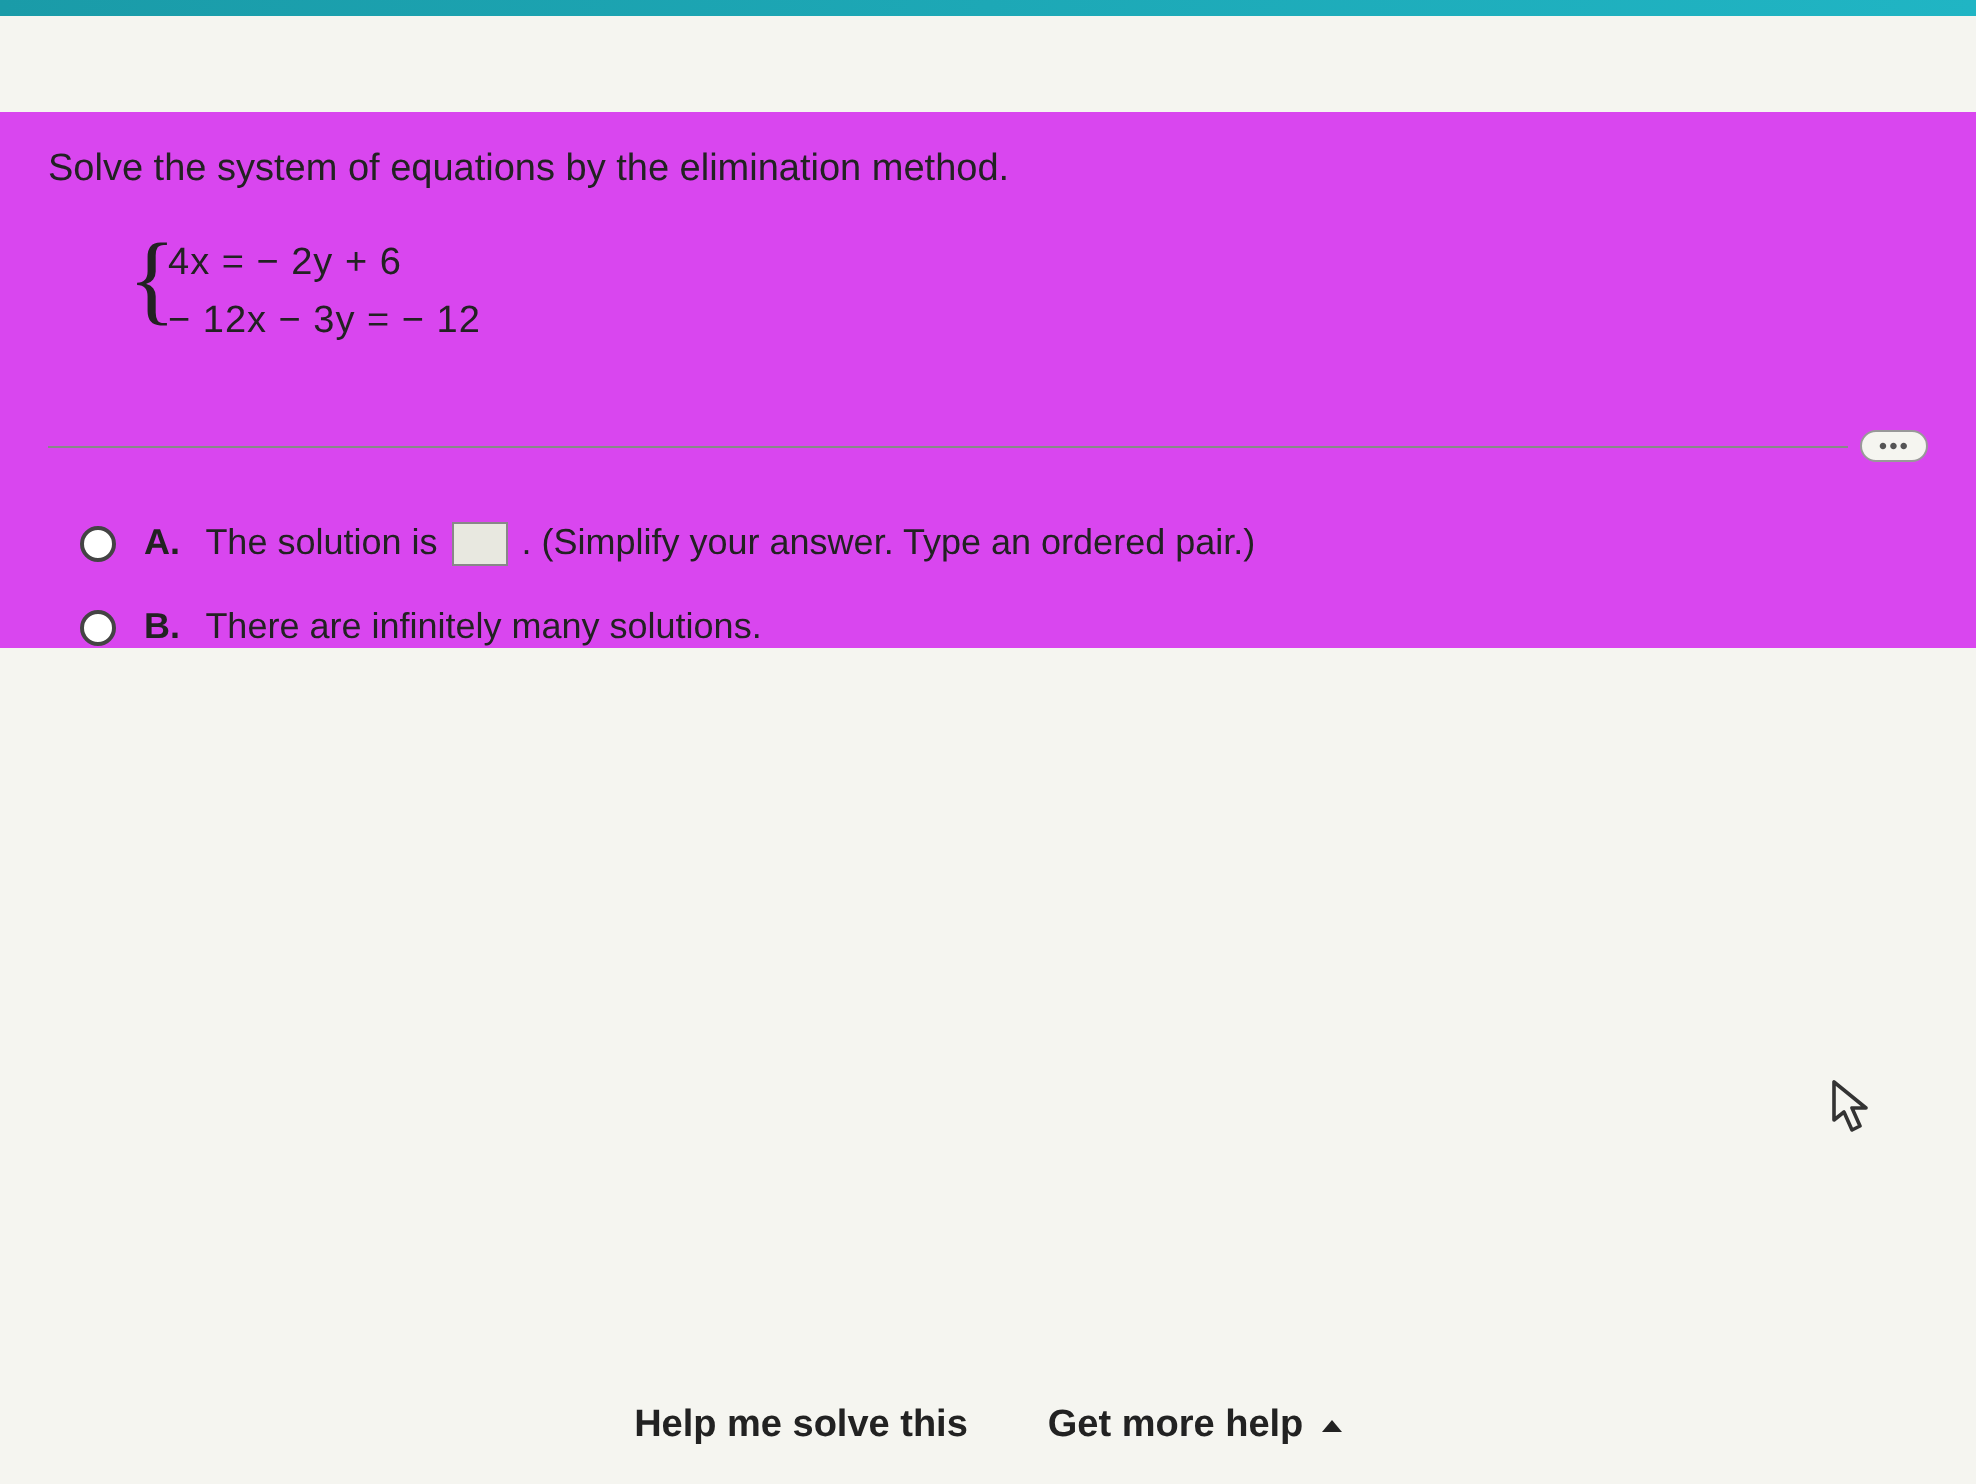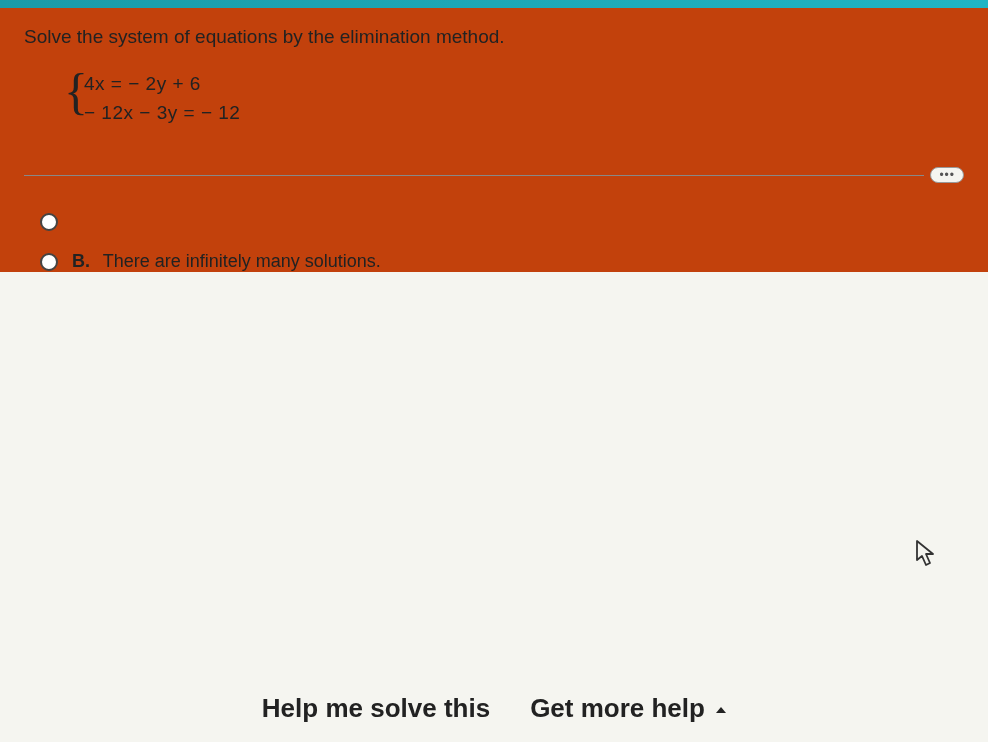--- a/index.html
+++ b/index.html
@@ -10,21 +10,22 @@
     height: 742px;
     overflow: hidden;
     position: relative;
   }
   .topbar {
     height: 8px;
     background: linear-gradient(to right, #1a9ba8, #20b5c4);
   }
   .content {
     padding: 18px 24px 0 24px;
-    background: #c2410c;
+    background: #d946ef;
+    margin-top: 48px;
   }
   .instruction {
     font-size: 19px;
     color: #222;
     margin-bottom: 22px;
   }
   .equations {
     margin-left: 40px;
     margin-bottom: 40px;
     position: relative;
@@ -120,21 +121,21 @@
   }
   .footer {
     position: absolute;
     bottom: 18px;
     left: 0;
     right: 0;
     padding: 0 24px;
     display: flex;
     gap: 40px;
     align-items: center;
-    font-size: 26px;
+    font-size: 19px;
     font-weight: bold;
     color: #222;
     justify-content: center;
   }
   .footer-link {
     cursor: pointer;
   }
   .caret-up {
     display: inline-block;
     width: 0; height: 0;
@@ -163,20 +164,26 @@
   <div class="divider-row">
     <div class="hr"></div>
     <div class="ellipsis-btn">•••</div>
   </div>
 
 
   <div class="choices">
 
     <div class="choice">
       <span class="radio"></span>
+      <span>
+        <span class="choice-label">A.</span>
+        <span class="choice-text">The solution is </span>
+        <span class="answer-box"></span>
+        <span class="hint">. (Simplify your answer. Type an ordered pair.)</span>
+      </span>
     </div>
 
     <div class="choice">
       <span class="radio"></span>
       <span>
         <span class="choice-label">B.</span>
         <span class="choice-text">There are infinitely many solutions.</span>
       </span>
     </div>
 

